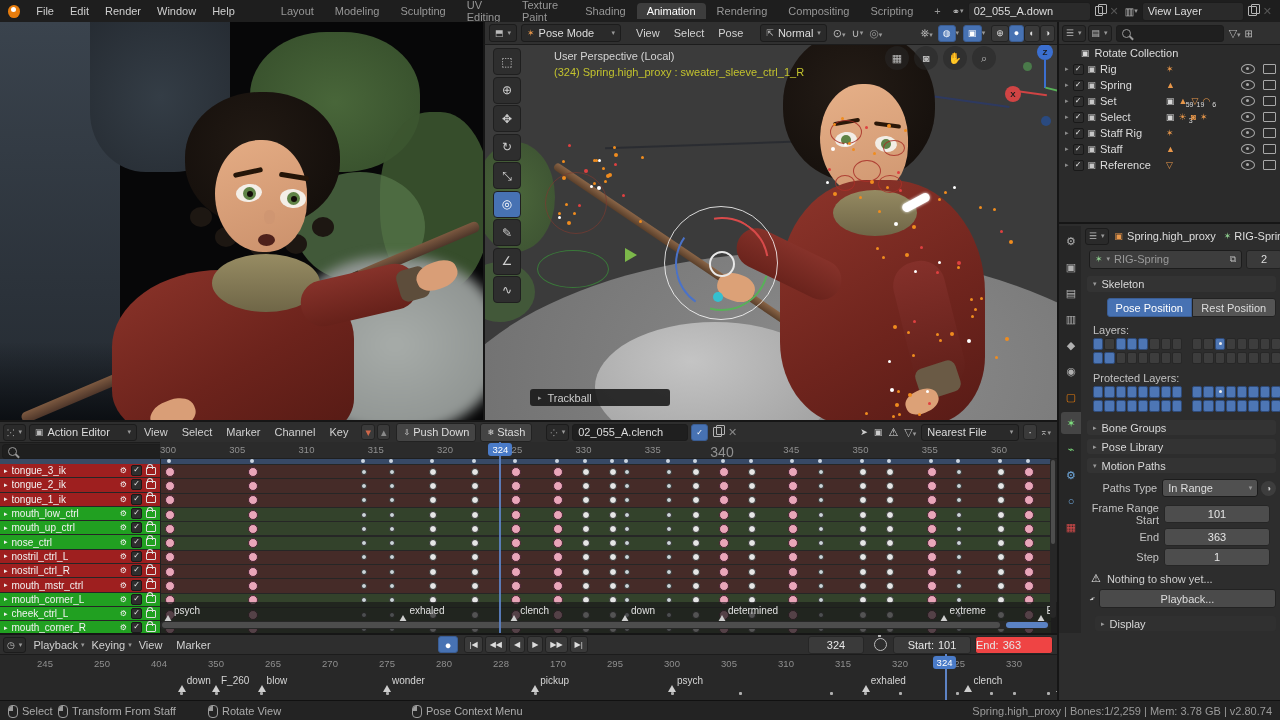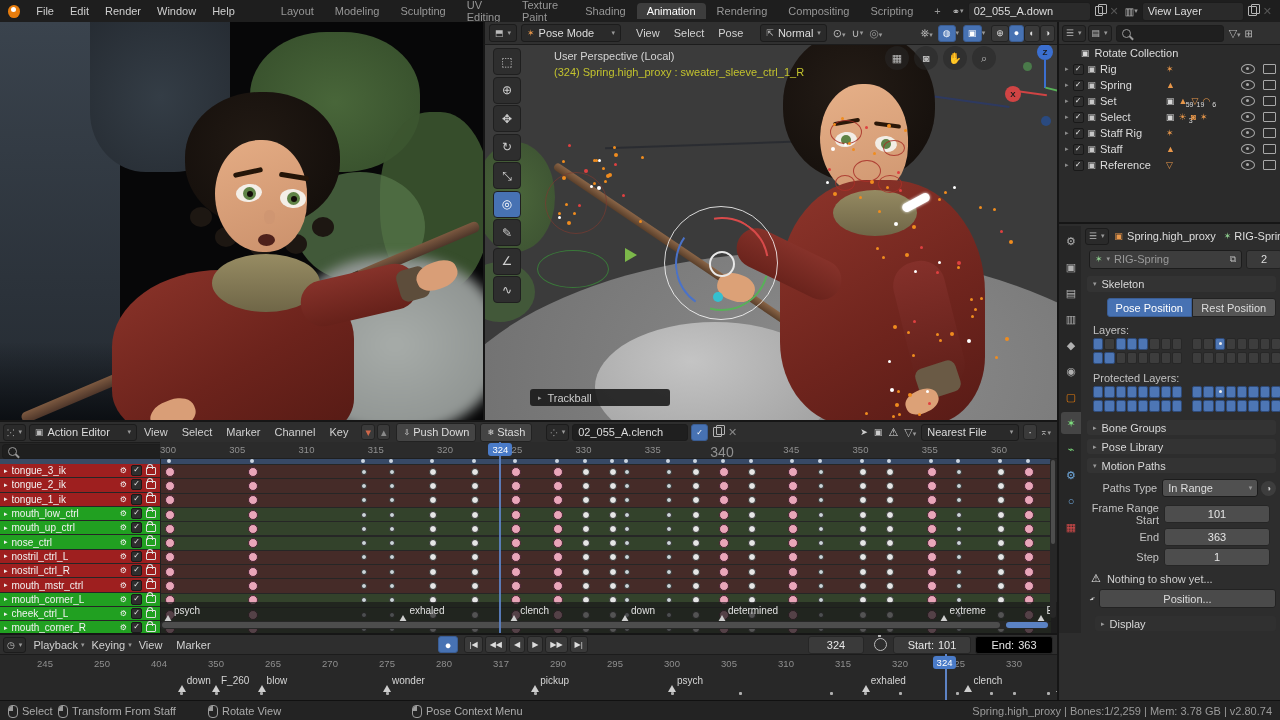--- a/index.html
+++ b/index.html
@@ -588,21 +588,21 @@
     <div class="row" style="margin:2px 6px 0 0">
       <span style="width:78px;text-align:right;color:#c2c2c2">Step</span>
       <span class="fld" style="margin-left:5px;width:104px;background:#4d4d4d">1</span>
     </div>
     <div class="row" style="margin:6px 0 0 10px">
       <span style="color:#e8e8e8;font-size:11px">⚠</span>
       <span style="margin-left:6px;color:#cfcfcf">Nothing to show yet...</span>
     </div>
     <div class="row" style="margin:4px 6px 0 8px">
       <span style="color:#ddd;font-size:10px;transform:rotate(-40deg)">⌁</span>
-      <span class="btn" style="flex:1;margin-left:4px;background:#4a4a4a">Position...</span>
+      <span class="btn" style="flex:1;margin-left:4px;background:#4a4a4a">Playback...</span>
     </div>
     <div class="hdrpanel" style="margin:8px 6px 0 14px;height:15px;background:#303030">
       <span class="caret">▸</span>
         <span>Display</span>
       </div>
     <div class="hdrpanel" style="margin:6px 6px 0 6px;height:15px">
       <span class="caret">▸</span>
         <span>Viewport Display</span>
       </div>
     <div class="hdrpanel" style="margin:4px 6px 0 6px;height:15px">
@@ -1179,36 +1179,36 @@
       </span>
     <span style="flex:1"></span>
     <span class="fld" style="width:54px;background:#3a3a3a">324</span>
     <span style="width:11px;height:11px;border:1.5px solid #bbb;border-radius:50%;margin:0 6px 0 10px;position:relative">
       <span style="position:absolute;left:3px;top:-4px;width:3px;height:2px;background:#bbb"></span>
       </span>
     <span class="fld row" style="width:76px;background:#3a3a3a;gap:4px;justify-content:center">
       <span>Start:</span>
         <span>101</span>
       </span>
-    <span class="fld row" style="width:76px;background:#000000;gap:4px;justify-content:center;margin:0 4px">
+    <span class="fld row" style="width:76px;background:#ef4444;gap:4px;justify-content:flex-start;margin:0 4px">
       <span>End:</span>
         <span>363</span>
       </span>
   </div>
   <div id="tl-body" class="abs" style="left:0;top:19px;width:1057px;height:48px">
       <span style="position: absolute; left: 45px; top: 4px; transform: translateX(-50%); color: rgb(143, 143, 143); font-size: 9.5px;">245</span>
       <span style="position: absolute; left: 102px; top: 4px; transform: translateX(-50%); color: rgb(143, 143, 143); font-size: 9.5px;">250</span>
       <span style="position: absolute; left: 159px; top: 4px; transform: translateX(-50%); color: rgb(143, 143, 143); font-size: 9.5px;">404</span>
       <span style="position: absolute; left: 216px; top: 4px; transform: translateX(-50%); color: rgb(143, 143, 143); font-size: 9.5px;">350</span>
       <span style="position: absolute; left: 273px; top: 4px; transform: translateX(-50%); color: rgb(143, 143, 143); font-size: 9.5px;">265</span>
       <span style="position: absolute; left: 330px; top: 4px; transform: translateX(-50%); color: rgb(143, 143, 143); font-size: 9.5px;">270</span>
       <span style="position: absolute; left: 387px; top: 4px; transform: translateX(-50%); color: rgb(143, 143, 143); font-size: 9.5px;">275</span>
       <span style="position: absolute; left: 444px; top: 4px; transform: translateX(-50%); color: rgb(143, 143, 143); font-size: 9.5px;">280</span>
-      <span style="position: absolute; left: 501px; top: 4px; transform: translateX(-50%); color: rgb(143, 143, 143); font-size: 9.5px;">317</span>
-      <span style="position: absolute; left: 558px; top: 4px; transform: translateX(-50%); color: rgb(143, 143, 143); font-size: 9.5px;">290</span>
+      <span style="position: absolute; left: 501px; top: 4px; transform: translateX(-50%); color: rgb(143, 143, 143); font-size: 9.5px;">228</span>
+      <span style="position: absolute; left: 558px; top: 4px; transform: translateX(-50%); color: rgb(143, 143, 143); font-size: 9.5px;">170</span>
       <span style="position: absolute; left: 615px; top: 4px; transform: translateX(-50%); color: rgb(143, 143, 143); font-size: 9.5px;">295</span>
       <span style="position: absolute; left: 672px; top: 4px; transform: translateX(-50%); color: rgb(143, 143, 143); font-size: 9.5px;">300</span>
       <span style="position: absolute; left: 729px; top: 4px; transform: translateX(-50%); color: rgb(143, 143, 143); font-size: 9.5px;">305</span>
       <span style="position: absolute; left: 786px; top: 4px; transform: translateX(-50%); color: rgb(143, 143, 143); font-size: 9.5px;">310</span>
       <span style="position: absolute; left: 843px; top: 4px; transform: translateX(-50%); color: rgb(143, 143, 143); font-size: 9.5px;">315</span>
       <span style="position: absolute; left: 900px; top: 4px; transform: translateX(-50%); color: rgb(143, 143, 143); font-size: 9.5px;">320</span>
       <span style="position: absolute; left: 957px; top: 4px; transform: translateX(-50%); color: rgb(143, 143, 143); font-size: 9.5px;">325</span>
       <span style="position: absolute; left: 1014px; top: 4px; transform: translateX(-50%); color: rgb(143, 143, 143); font-size: 9.5px;">330</span>
       <div class="tri-up" style="left: 177.8px; top: 31px;"></div>
       <span style="position: absolute; left: 186.8px; top: 21px; color: rgb(213, 213, 213); font-size: 10px;">down</span>

